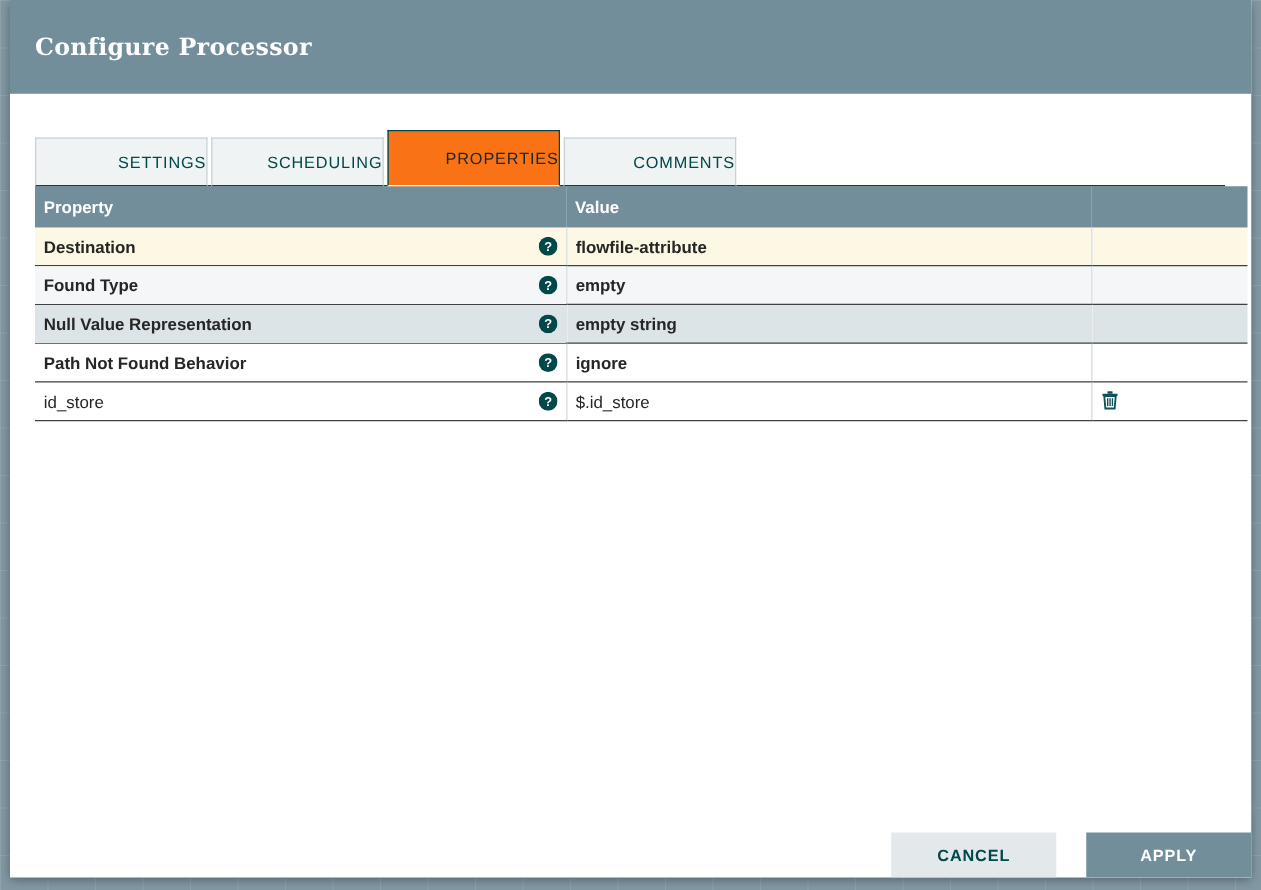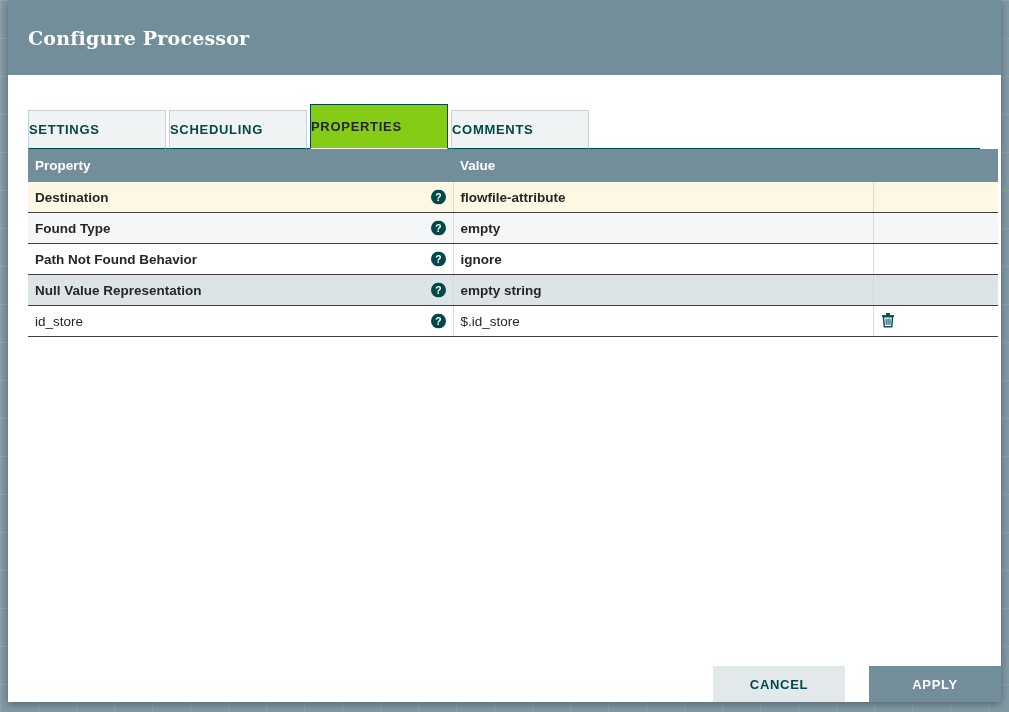--- a/index.html
+++ b/index.html
@@ -85,34 +85,34 @@
     height: 46px;
     gap: 3px;
     position: relative;
     z-index: 2;
   }
   .tab {
     height: 39px;
     min-width: 138px;
     display: flex;
     align-items: center;
-    justify-content: flex-start;
+    justify-content: flex-end;
     box-sizing: border-box;
     font-size: 13px;
-    font-weight: bold;
+    font-weight: normal;
     letter-spacing: .7px;
     color: #004849;
     background: #eff3f4;
     border: 1px solid #c7d2d7;
     border-bottom: 1px solid #004849;
     cursor: pointer;
     user-select: none;
   }
   .tab.active {
-    background: #84cc16;
+    background: #f97316;
     color: #262626;
     height: 45px;
     border: 1px solid #004849;
     border-bottom: 1px solid #ffffff;
   }
   #tab-underline {
     position: absolute;
     left: 20px;
     width: 952px;
     bottom: 0px;
@@ -304,48 +304,48 @@
                 <text x="8" y="12" text-anchor="middle" font-size="11" font-weight="bold" fill="#ffffff" font-family="Liberation Sans, sans-serif">?</text>
               </svg>
             </span>
           </td>
           <td class="col-val">
             <span>empty</span>
           </td>
           <td class="col-act"></td>
         </tr>
 
+        <tr class="row-required rowbg-selected">
+          <td class="col-prop">
+            <span>Null Value Representation</span>
+            <span class="help-icon">
+              <svg width="15" height="15" viewBox="0 0 16 16">
+                <circle cx="8" cy="8" r="8" fill="#004849"></circle>
+                <text x="8" y="12" text-anchor="middle" font-size="11" font-weight="bold" fill="#ffffff" font-family="Liberation Sans, sans-serif">?</text>
+              </svg>
+            </span>
+          </td>
+          <td class="col-val">
+            <span>empty string</span>
+          </td>
+          <td class="col-act"></td>
+        </tr>
+
         <tr class="row-required rowbg-odd">
           <td class="col-prop">
             <span>Path Not Found Behavior</span>
             <span class="help-icon">
               <svg width="15" height="15" viewBox="0 0 16 16">
                 <circle cx="8" cy="8" r="8" fill="#004849"></circle>
                 <text x="8" y="12" text-anchor="middle" font-size="11" font-weight="bold" fill="#ffffff" font-family="Liberation Sans, sans-serif">?</text>
               </svg>
             </span>
           </td>
           <td class="col-val">
             <span>ignore</span>
-          </td>
-          <td class="col-act"></td>
-        </tr>
-
-        <tr class="row-required rowbg-selected">
-          <td class="col-prop">
-            <span>Null Value Representation</span>
-            <span class="help-icon">
-              <svg width="15" height="15" viewBox="0 0 16 16">
-                <circle cx="8" cy="8" r="8" fill="#004849"></circle>
-                <text x="8" y="12" text-anchor="middle" font-size="11" font-weight="bold" fill="#ffffff" font-family="Liberation Sans, sans-serif">?</text>
-              </svg>
-            </span>
-          </td>
-          <td class="col-val">
-            <span>empty string</span>
           </td>
           <td class="col-act"></td>
         </tr>
 
         <tr class="rowbg-odd">
           <td class="col-prop">
             <span>id_store</span>
             <span class="help-icon">
               <svg width="15" height="15" viewBox="0 0 16 16">
                 <circle cx="8" cy="8" r="8" fill="#004849"></circle>

